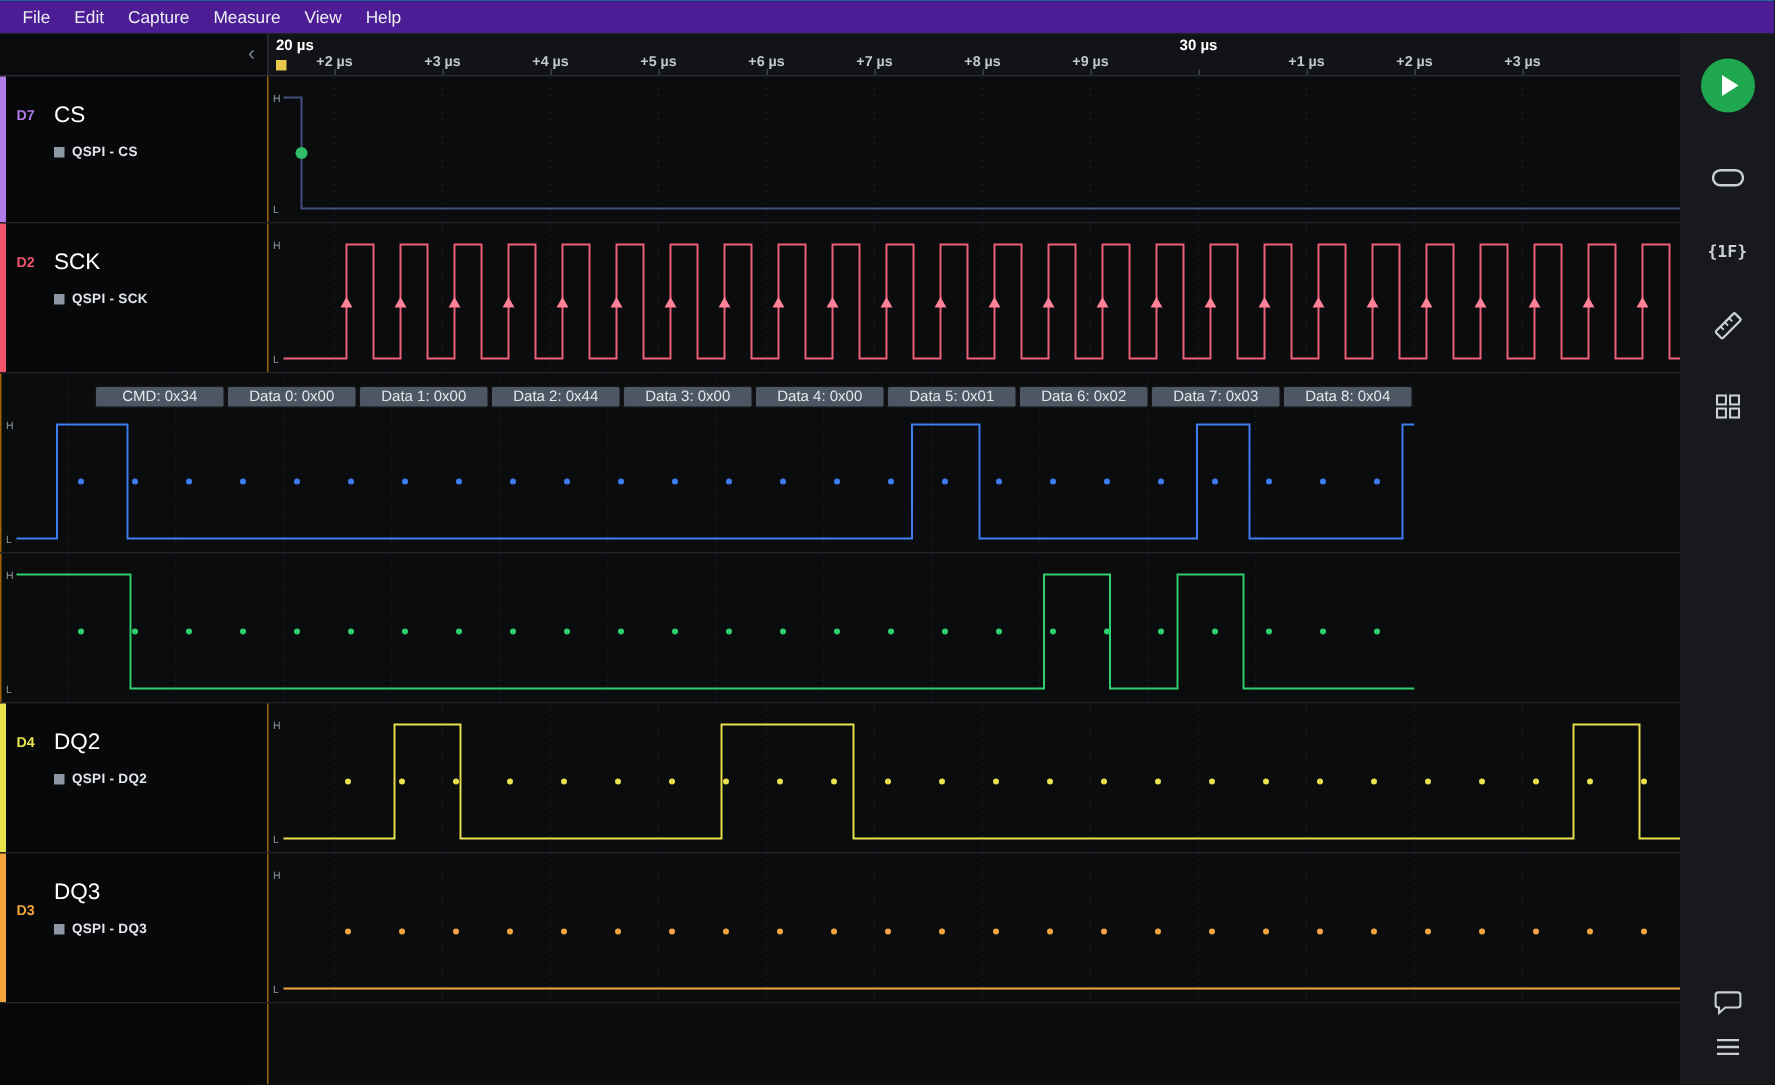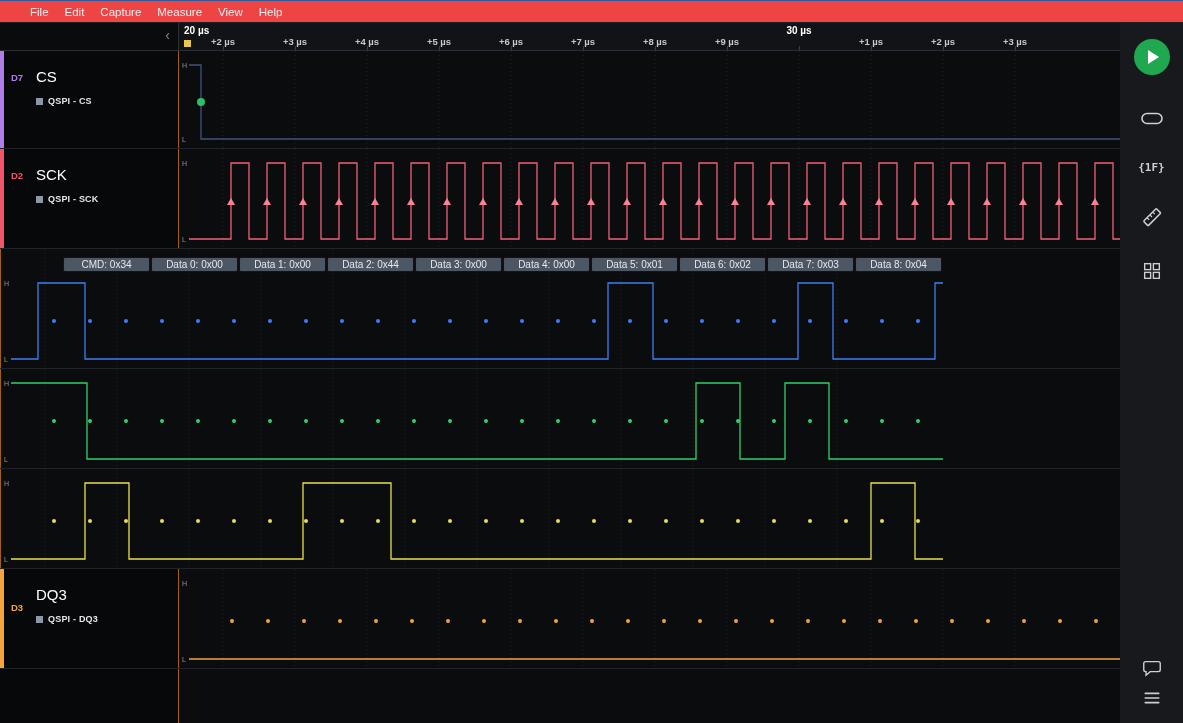--- a/index.html
+++ b/index.html
@@ -1,21 +1,21 @@
 <!DOCTYPE html>
 <html><head>
 <meta charset="utf-8">
 <style>
   * { box-sizing: border-box; margin: 0; padding: 0; }
   html,body { background:#1a1a1a; }
   .app { position:relative; width:1183px; height:723px; background:#0b0c0e; overflow:hidden;
          font-family:"Liberation Sans", sans-serif; display:flex; flex-direction:column; }
   .accent-line { height:1px; background:#2d5d9e; flex:0 0 auto; }
-  .menubar { height:22px; background:#ef4444; border-bottom:1px solid #1d2025; display:flex;
-             align-items:center; padding-left:22px; flex:0 0 auto; }
+  .menubar { height:22px; background:#4c1d95; border-bottom:1px solid #1d2025; display:flex;
+             align-items:center; padding-left:7px; flex:0 0 auto; }
   .menu-item { padding:2px 8px; font-size:11.5px; color:#eceff2; cursor:default; }
   .body { flex:1; display:flex; min-height:0; }
   .center { flex:1; display:flex; flex-direction:column; min-width:0; }
   .ruler { height:28px; flex:0 0 auto; display:flex; background:#111316; border-bottom:1px solid #2c2f35; }
   .ruler-left { width:178px; flex:0 0 auto; position:relative; background:#0a0b0d; }
   .collapse-chevron { position:absolute; right:8px; top:4px; color:#82878f; font-size:14px; line-height:16px; }
   .ruler-wave { flex:1; position:relative; border-left:1px solid #2c2f35; overflow:hidden; }
   .edge-label { position:absolute; left:5px; top:2px; font-size:10px; font-weight:bold; color:#ffffff; white-space:nowrap; }
   .trigger-square { position:absolute; left:5px; top:17px; width:7px; height:7px; background:#e7c84b; }
   .tick-label { position:absolute; top:13px; transform:translateX(-50%); font-size:9.5px; font-weight:bold;
@@ -288,20 +288,29 @@
                 <circle cx="773" cy="52" r="2" fill="#2fd06f"></circle>
                 <circle cx="809" cy="52" r="2" fill="#2fd06f"></circle>
                 <circle cx="845" cy="52" r="2" fill="#2fd06f"></circle>
                 <circle cx="881" cy="52" r="2" fill="#2fd06f"></circle>
                 <circle cx="917" cy="52" r="2" fill="#2fd06f"></circle>
               </svg>
             </div>
   </div>
 
   <div class="row" style="height: 100px;">
+    <div class="row-label">
+      <div class="color-strip" style="background: rgb(232, 228, 78);"></div>
+      <span class="ch-id" style="color: rgb(232, 228, 78);">D4</span>
+      <span class="ch-name">DQ2</span>
+      <div class="ch-sub">
+        <span class="swatch"></span>
+        <span class="ch-analyzer">QSPI - DQ2</span>
+      </div>
+    </div>
     <div class="row-wave">
               <svg width="942" height="100">
                 <line x1="44" y1="0" x2="44" y2="100" stroke="#1c2026" stroke-dasharray="1 3"></line>
                 <line x1="116" y1="0" x2="116" y2="100" stroke="#1c2026" stroke-dasharray="1 3"></line>
                 <line x1="188" y1="0" x2="188" y2="100" stroke="#1c2026" stroke-dasharray="1 3"></line>
                 <line x1="260" y1="0" x2="260" y2="100" stroke="#1c2026" stroke-dasharray="1 3"></line>
                 <line x1="332" y1="0" x2="332" y2="100" stroke="#1c2026" stroke-dasharray="1 3"></line>
                 <line x1="404" y1="0" x2="404" y2="100" stroke="#1c2026" stroke-dasharray="1 3"></line>
                 <line x1="476" y1="0" x2="476" y2="100" stroke="#1c2026" stroke-dasharray="1 3"></line>
                 <line x1="548" y1="0" x2="548" y2="100" stroke="#1c2026" stroke-dasharray="1 3"></line>

